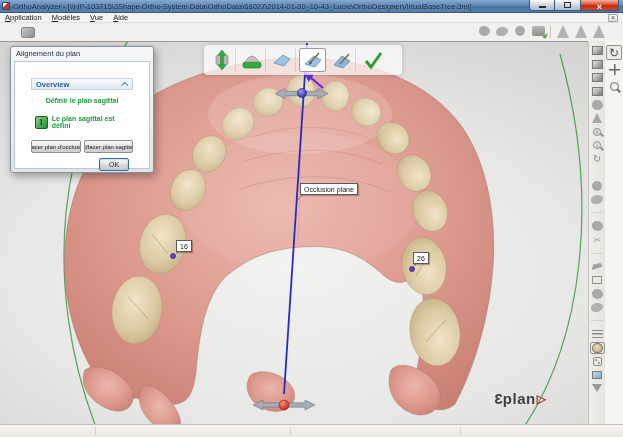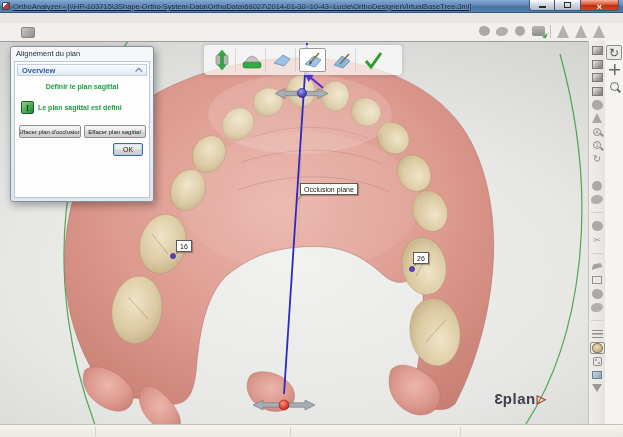--- a/index.html
+++ b/index.html
@@ -6,21 +6,21 @@
   html,body { width:623px; height:437px; overflow:hidden; font-family:"Liberation Sans", sans-serif; }
   #app { position:relative; width:623px; height:437px; background:#e8e6e3; overflow:hidden; }
 
   
   .titlebar { position:absolute; left:0; top:0; width:623px; height:13px;
     background:linear-gradient(#86aad2 0%, #5d87b8 45%, #49729f 55%, #547fae 100%);
     border-bottom:1px solid #37567a; display:flex; align-items:center; }
   .app-icon { width:8px; height:8px; margin:0 3px 0 2px; border-radius:1px;
     background:linear-gradient(135deg,#f4f4f4 40%,#c23b2e 40%); border:1px solid #2e4a68; }
   .title-text { font-size:7.5px; color:#0f2040; white-space:nowrap; overflow:hidden; width:500px;
-    text-shadow:0 0 2px rgba(255,255,255,.6);text-decoration:underline; }
+    text-shadow:0 0 2px rgba(255,255,255,.6); }
   .winbtns { position:absolute; right:4px; top:0; display:flex; }
   .wbtn { height:11px; border:1px solid #3c5a7c; border-top:none; display:flex; align-items:center; justify-content:center; }
   .wbtn.min { width:26px; border-radius:0 0 0 3px; background:linear-gradient(#fdfdfd,#cdd6e1 50%,#aebccc); }
   .wbtn.max { width:26px; border-left:none; background:linear-gradient(#fdfdfd,#cdd6e1 50%,#aebccc); }
   .wbtn.close { width:38px; border-left:none; border-radius:0 0 3px 0;
     background:linear-gradient(#f3b39e,#dd5535 45%,#bb3013 55%,#d04a22); }
   .glyph-min { width:7px; height:2px; background:#2c2c2c; margin-top:4px; }
   .glyph-max { width:7px; height:6px; border:1.5px solid #2c2c2c; background:transparent; }
   .glyph-close::before { content:"\00d7"; color:#fff; font-size:9px; font-weight:bold; line-height:9px; }
 
@@ -108,25 +108,25 @@
   .rail-inner .gicon { width:15px; height:12px; margin:1.5px auto; }
   .rail-outer { position:absolute; left:605px; top:41px; width:18px; height:383px; background:#f6f4f1; padding-top:2px; }
   .rail-outer .gicon { width:16px; height:15px; margin:2px auto; }
 
   
   .statusbar { position:absolute; left:0; top:424px; width:623px; height:13px;
     background:linear-gradient(#f7f4ef,#ebe7e1); border-top:1px solid #c5c2bd; }
   .statusbar .sep { position:absolute; top:2px; width:1px; height:9px; background:#d5d1cb; }
 
   
-  .dialog { position:absolute; left:10px; top:46px; width:144px; height:156px;
+  .dialog { position:absolute; left:10px; top:46px; width:144px; height:127px;
     background:linear-gradient(#f6f8fa,#dfe5ec); border:1px solid #85919e; border-radius:3px;
     box-shadow:2px 3px 8px rgba(0,0,0,.35); }
   .dlg-title { height:13px; font-size:7.5px; color:#1b2a3a; padding:2px 0 0 5px; }
-  .dlg-body { position:absolute; left:3px; right:3px; top:14px; bottom:3px; background:#fdfdfd; border:1px solid #bfc6cd; padding:2px; }
+  .dlg-body { position:absolute; left:3px; right:3px; top:14px; bottom:3px; background:#fdfdfd; border:1px solid #bfc6cd; padding:16px; }
   .ov-header { height:12px; background:linear-gradient(#fafcfe,#dfe8f2); border:1px solid #c3cfdb;
     display:flex; align-items:center; justify-content:space-between; padding:0 4px; }
   .ov-title { font-size:7.5px; font-weight:bold; color:#2a5d9e; }
   .chev { width:5px; height:5px; border-left:1.5px solid #5a7ca3; border-top:1.5px solid #5a7ca3; transform:rotate(45deg) translateY(1px); }
   .dlg-instruction { margin-top:7px; text-align:center; font-size:7px; font-weight:bold; color:#1e9e3e; }
   .dlg-status { margin-top:11px; display:flex; align-items:center; gap:4px; padding-left:4px; }
   .status-ico { width:13px; height:13px; border-radius:2px; background:linear-gradient(135deg,#8ed08e,#1e8a2e);
     border:1px solid #14631f; color:#0a3a10; font-size:9px; font-weight:bold; display:flex; align-items:center; justify-content:center; }
   .status-ico::before { content:"!"; }
   .dlg-status-text { font-size:7px; font-weight:bold; color:#1e9e3e; }
@@ -152,20 +152,27 @@
         </div>
       <div class="wbtn max">
           <span class="glyph-max"></span>
         </div>
       <div class="wbtn close">
           <span class="glyph-close"></span>
         </div>
     </div>
   </div>
 
+  <div class="menubar">
+    <span class="mi">Application</span>
+    <span class="mi">Modèles</span>
+    <span class="mi">Vue</span>
+    <span class="mi">Aide</span>
+    <div class="doc-close"></div>
+  </div>
 
   <div class="toolbar">
     <div id="tb-left">
         <div class="gicon">
           <span class="shp shp-blob3d"></span>
         </div>
       </div>
     <div id="tb-right">
         <div class="gicon">
           <span class="shp shp-blob"></span>

